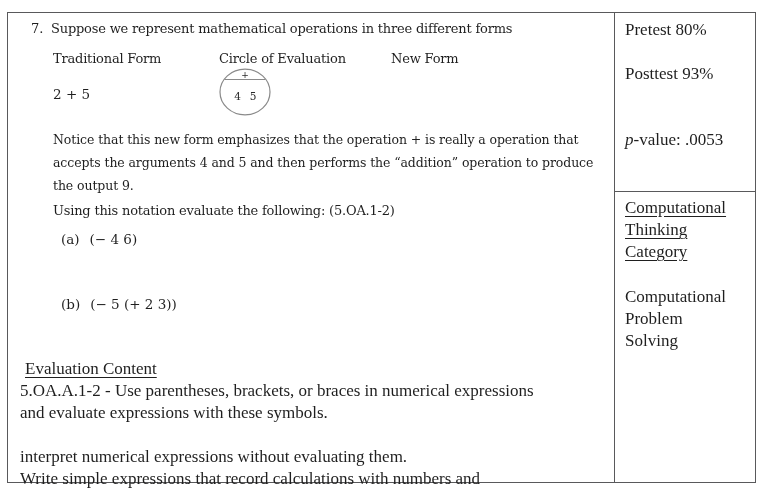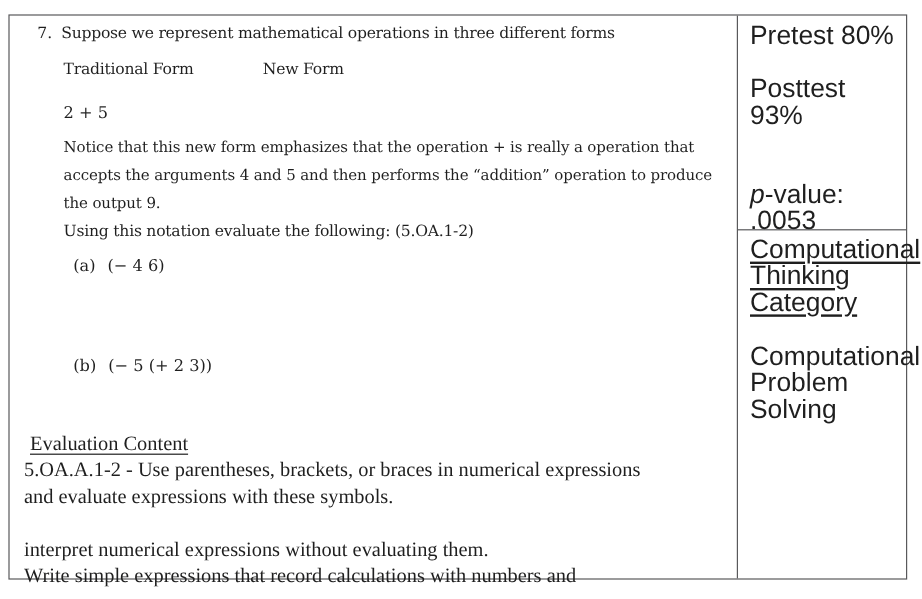--- a/index.html
+++ b/index.html
@@ -37,41 +37,41 @@
   .form-col-3 { flex: 1 1 auto; }
   .form-header { letter-spacing: -0.2px; }
   .form-example { margin-top: 20px; font-size: 13.5px; }
   .circle-wrap { margin-top: 2px; }
 
   .notice { margin: 9px 0 0 45px; font-size: 12.5px; line-height: 23px; letter-spacing: -0.1px; white-space: nowrap; }
   .instruction { margin: 6px 0 0 45px; letter-spacing: -0.2px; }
 
   .part-row { margin-left: 53px; font-size: 13.5px; }
   .part-a { margin-top: 13px; }
-  .part-b { margin-top: 67px; }
+  .part-b { margin-top: 49px; }
   .part-label { margin-right: 10px; }
 
   .math-content {
     margin: 46px 0 0 12px;
     font-family: "Liberation Serif", serif;
     font-size: 17px; line-height: 22px;
   }
   .mc-heading {
     margin-left: 5px;
     text-decoration: underline;
     text-underline-offset: 3px;
   }
   .mc-spacer { height: 22px; }
 
   
   .right-col {
     position: absolute; left: 606px; top: 0; right: 0; bottom: 0;
     border-left: 1.5px solid #59595b;
-    font-family: Liberation Sans, sans-serif;
-    font-size: 22px; line-height: 22px;
+    font-family: Liberation Serif, serif;
+    font-size: 17px; line-height: 22px;
   }
   .stats-cell {
     height: 179px;
     border-bottom: 1.5px solid #59595b;
     padding: 6px 4px 0 10px;
   }
   .stat-pretest { margin-bottom: 22px; }
   .stat-posttest { margin-bottom: 44px; }
   .stat-pvalue .p-it { font-style: italic; }
 
@@ -92,20 +92,32 @@
 
       <div class="q-row">
         <span class="q-num">7.</span>
         <span class="q-intro">Suppose we represent mathematical operations in three different forms</span>
       </div>
 
       <div class="forms-row">
         <div class="form-col-1">
           <div class="form-header">Traditional Form</div>
           <div class="form-example">2 + 5</div>
+        </div>
+        <div class="form-col-2">
+          <div class="form-header">Circle of Evaluation</div>
+          <div class="circle-wrap">
+            <svg width="53" height="48" viewBox="0 0 53 48">
+              <ellipse cx="26" cy="24" rx="25" ry="22.8" fill="none" stroke="#8a8a8a" stroke-width="1.2"></ellipse>
+              <line x1="5.5" y1="11.5" x2="46.5" y2="11.5" stroke="#8a8a8a" stroke-width="1.2"></line>
+              <text x="26" y="9.5" text-anchor="middle" font-size="9" fill="#2a2a2a" font-family="DejaVu Serif, serif">+</text>
+              <text x="18.5" y="31.5" text-anchor="middle" font-size="10.5" fill="#2a2a2a" font-family="DejaVu Serif, serif">4</text>
+              <text x="34" y="31.5" text-anchor="middle" font-size="10.5" fill="#2a2a2a" font-family="DejaVu Serif, serif">5</text>
+            </svg>
+          </div>
         </div>
         <div class="form-col-3">
           <div class="form-header">New Form</div>
         </div>
       </div>
 
       <div class="notice">
         <div>Notice that this new form emphasizes that the operation + is really a operation that</div>
         <div>accepts the arguments 4 and 5 and then performs the “addition” operation to produce</div>
         <div>the output 9.</div>

